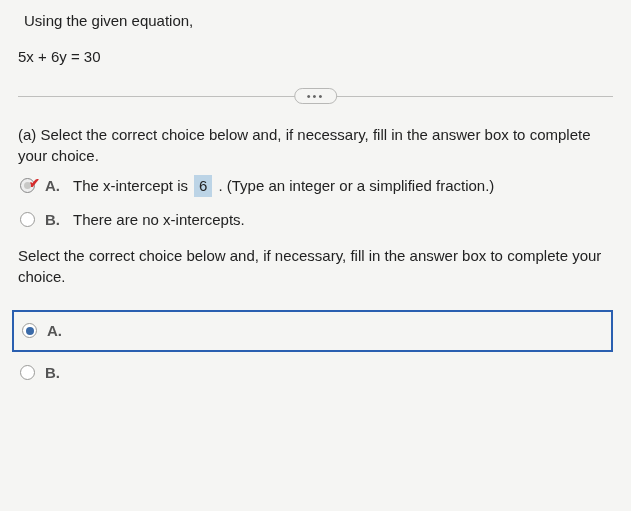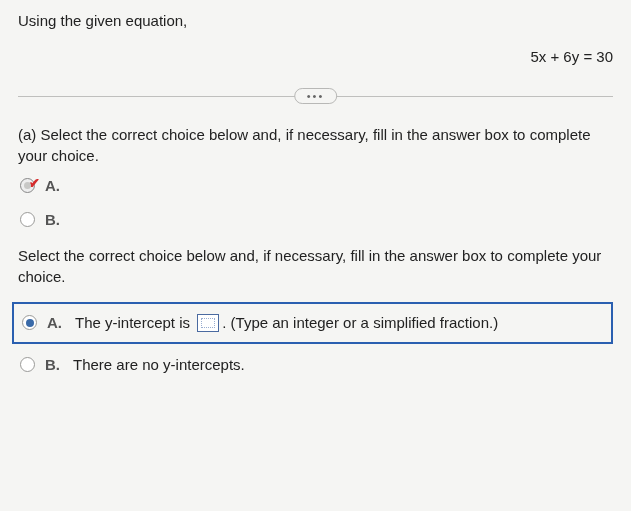--- a/index.html
+++ b/index.html
@@ -7,22 +7,22 @@
     font-family: Arial, Helvetica, sans-serif;
     background: #f5f5f3;
     width: 631px;
     height: 511px;
     padding: 10px 18px;
     color: #222;
     font-size: 15px;
     line-height: 1.45;
     overflow: hidden;
   }
-  .prompt p { margin-bottom: 2px; }
-  .equation { margin-top: 14px; margin-bottom: 18px; text-align: right; }
+  .prompt p { margin-bottom: 2px; margin-left: 6px; }
+  .equation { margin-top: 14px; margin-bottom: 18px; }
   .hr-row { position: relative; height: 20px; margin-bottom: 18px; }
   .hr-line { border: none; border-top: 1px solid #bfbfbd; position: absolute; top: 50%; left: 0; right: 0; }
   .ellipsis-pill {
     position: absolute; left: 50%; top: 50%; transform: translate(-50%,-50%);
     background: #f5f5f3; border: 1px solid #b8b8b6; border-radius: 10px;
     padding: 0 12px; font-size: 11px; color: #666; letter-spacing: 2px;
     line-height: 14px; height: 16px; cursor: pointer;
   }
   .instr { margin-bottom: 0; }
   .choice-row { display: flex; align-items: center; gap: 10px; margin: 8px 0 12px 2px; }
@@ -54,21 +54,21 @@
     border: 1px solid #4a6aa0; background: #fff; margin: 0 3px;
     position: relative; top: -1px;
   }
   .answer-empty::after {
     content:""; position:absolute; inset:3px; border:1px dotted #9aaed0;
   }
   .selected-box {
     border: 2px solid #2a5fb0; padding: 8px 8px; margin: 6px 0 10px -6px;
     display: flex; align-items: center; gap: 10px;
   }
-  .section-gap { margin-top: 14px; margin-bottom: 14px; }
+  .section-gap { margin-top: 14px; margin-bottom: 22px; }
 </style>
 </head>
 <body>
 
 <div class="prompt">
   <p>Using the given equation,</p>
 </div>
 
 <div class="equation">5x + 6y = 30</div>
 
@@ -77,34 +77,34 @@
   <div class="ellipsis-pill">•••</div>
 </div>
 
 <p class="instr">(a) Select the correct choice below and, if necessary, fill in the answer box to complete your choice.</p>
 
 <div class="choice-row">
   <span class="radio checked-correct">
     <span class="check-mark">✔</span>
   </span>
   <span class="letter">A.</span>
+  <span class="choice-text">
+    <span>The x-intercept is </span><span class="answer-filled">6</span><span> . (Type an integer or a simplified fraction.)</span>
+  </span>
+</div>
+
+<div class="choice-row">
+  <span class="radio"></span>
+  <span class="letter">B.</span>
+  <span class="choice-text">There are no x-intercepts.</span>
+</div>
+
+<p class="instr section-gap">Select the correct choice below and, if necessary, fill in the answer box to complete your choice.</p>
+
+<div class="selected-box">
+  <span class="radio selected"></span>
+  <span class="letter">A.</span>
 </div>
 
 <div class="choice-row">
   <span class="radio"></span>
   <span class="letter">B.</span>
 </div>
 
-<p class="instr section-gap">Select the correct choice below and, if necessary, fill in the answer box to complete your choice.</p>
-
-<div class="selected-box">
-  <span class="radio selected"></span>
-  <span class="letter">A.</span>
-  <span class="choice-text">
-    <span>The y-intercept is </span><span class="answer-empty"></span><span>. (Type an integer or a simplified fraction.)</span>
-  </span>
-</div>
-
-<div class="choice-row">
-  <span class="radio"></span>
-  <span class="letter">B.</span>
-  <span class="choice-text">There are no y-intercepts.</span>
-</div>
-
 </body></html>

